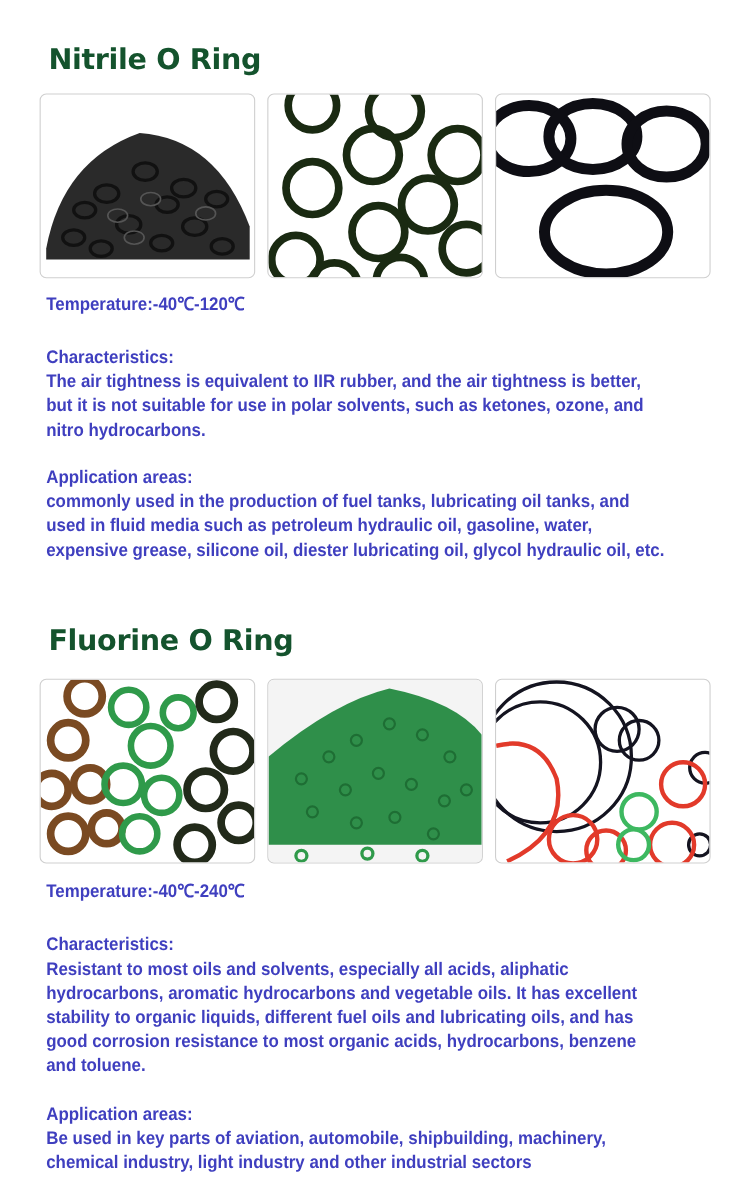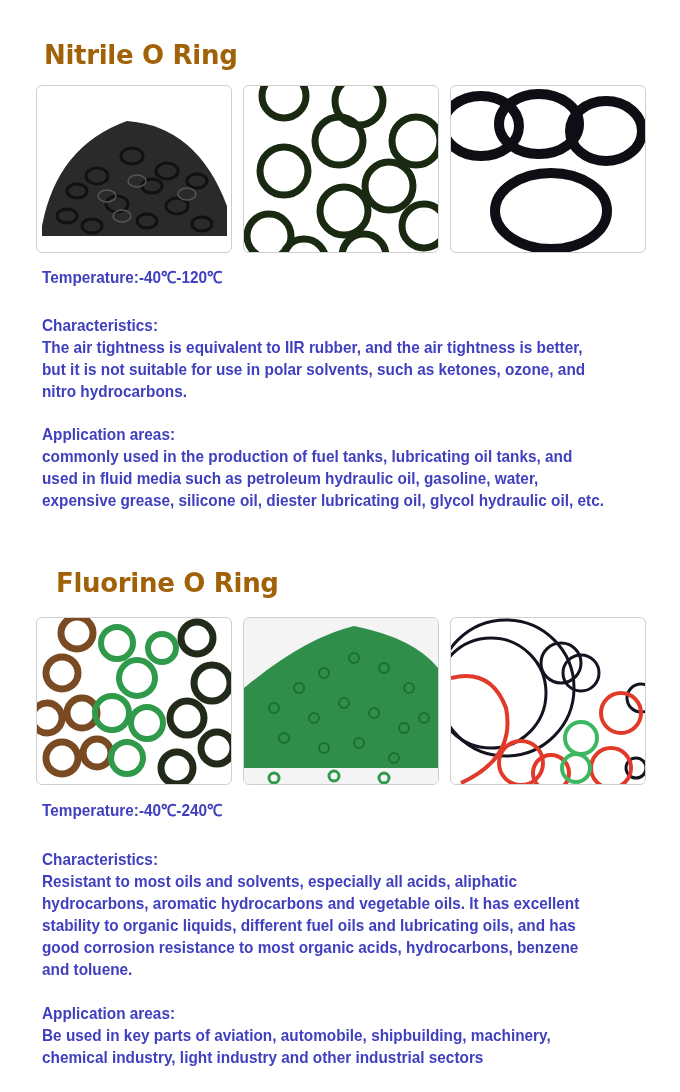--- a/index.html
+++ b/index.html
@@ -1,19 +1,19 @@
 <!DOCTYPE html>
 <html><head>
 <meta charset="utf-8">
 <style>
   html, body { margin:0; padding:0; background:#ffffff; }
   body { width:680px; height:1092px; position:relative; overflow:hidden; font-family:"Liberation Sans", sans-serif; }
   .title {
     position:absolute; left:44px; font-family:"DejaVu Sans", sans-serif; font-weight:bold;
-    font-size:26px; color:#a16207; letter-spacing:-0.3px;
+    font-size:26px; color:#14532d; letter-spacing:-0.3px;
   }
   .img-row { position:absolute; left:36px; width:612px; height:170px; }
   .photo {
     position:absolute; top:0; width:194px; height:166px; border:1px solid #cfcfcf; border-radius:6px;
     background:#ffffff; overflow:hidden;
   }
   .photo svg { display:block; width:100%; height:100%; }
   .text-block {
     position:absolute; left:42px; width:610px; font-family:"Liberation Sans", sans-serif; font-weight:bold;
     font-size:16.5px; line-height:22px; color:#3f3fbf; transform:scaleX(0.93); transform-origin:left top;
@@ -90,21 +90,21 @@
     <p>The air tightness is equivalent to IIR rubber, and the air tightness is better, but it is not suitable for use in polar solvents, such as ketones, ozone, and nitro hydrocarbons.</p>
   </div>
 
   <div class="text-block" style="top:423px;">
     <p>Application areas:</p>
     <p>commonly used in the production of fuel tanks, lubricating oil tanks, and used in fluid media such as petroleum hydraulic oil, gasoline, water, expensive grease, silicone oil, diester lubricating oil, glycol hydraulic oil, etc.</p>
   </div>
 </div>
 
 <div>
-  <div class="title" style="top:568px;margin-left:12px;">Fluorine O Ring</div>
+  <div class="title" style="top:568px;">Fluorine O Ring</div>
 
   <div class="img-row" style="top:617px;">
     <div class="photo" style="left:0;">
       <svg viewBox="0 0 194 166">
         <g fill="none" stroke="#7a4a22" stroke-width="7">
           <circle cx="40" cy="15" r="16"></circle>
             <circle cx="25" cy="55" r="16"></circle>
           <circle cx="10" cy="100" r="15"></circle>
             <circle cx="45" cy="95" r="15"></circle>
           <circle cx="25" cy="140" r="16"></circle>

